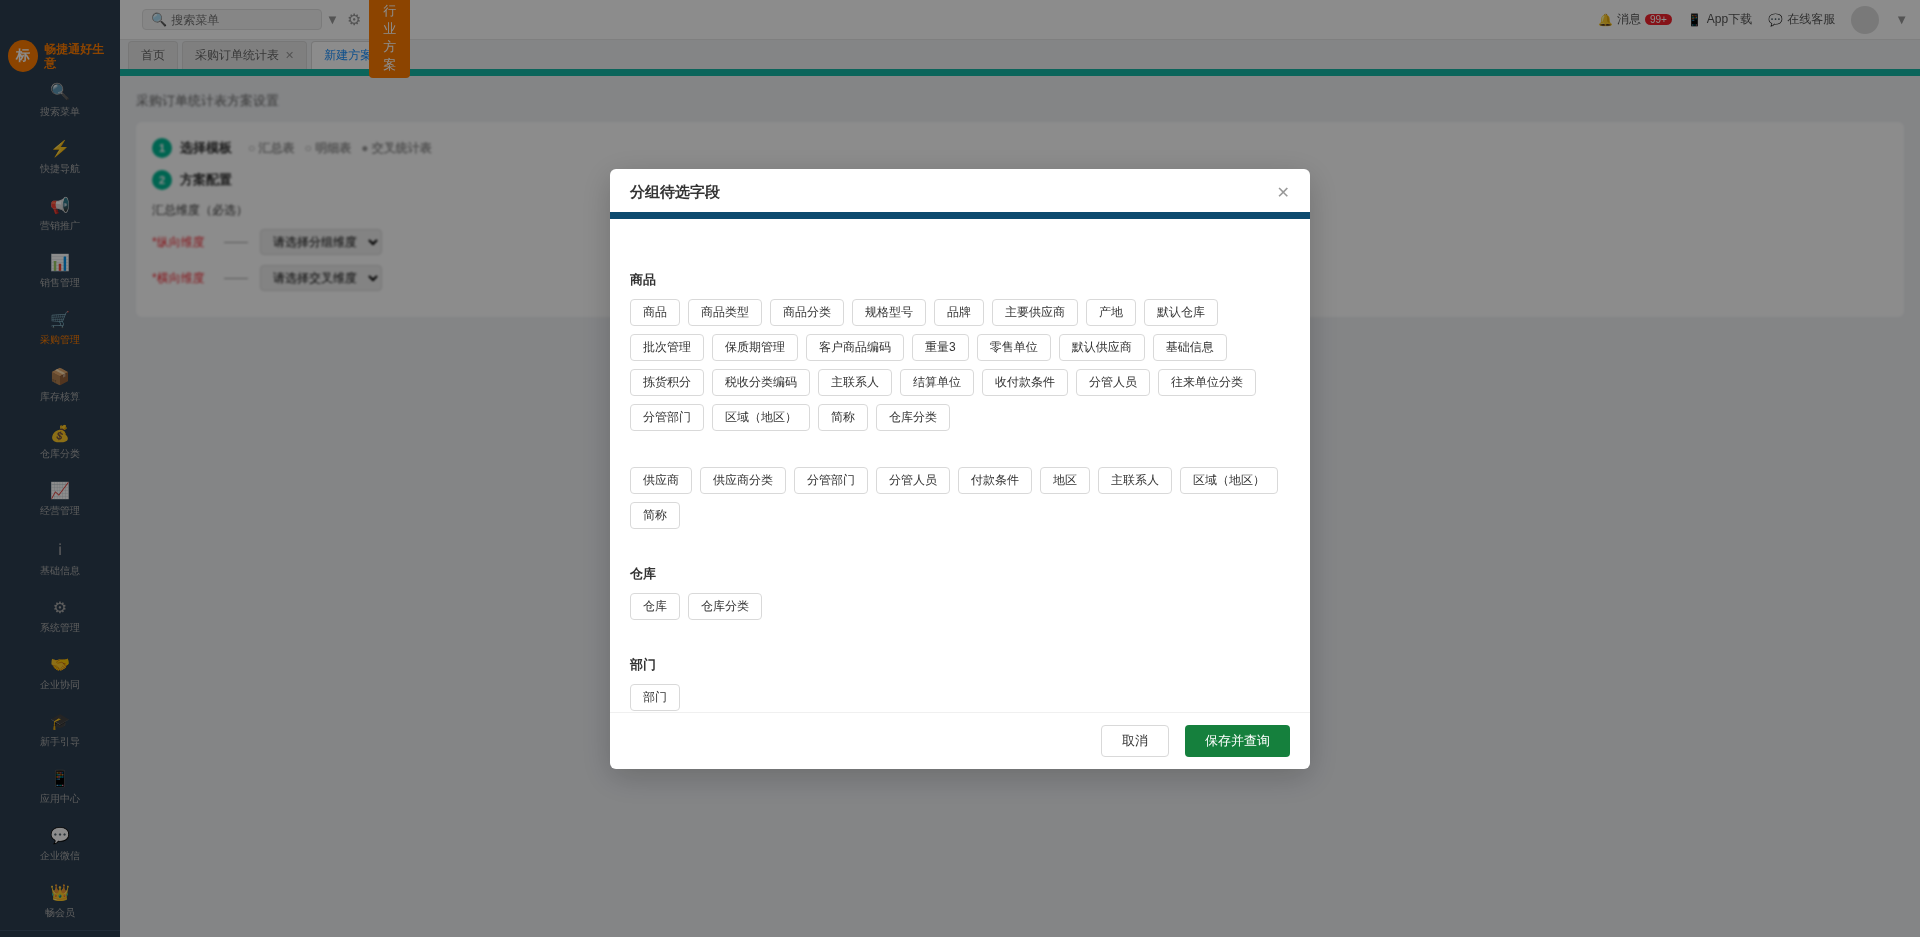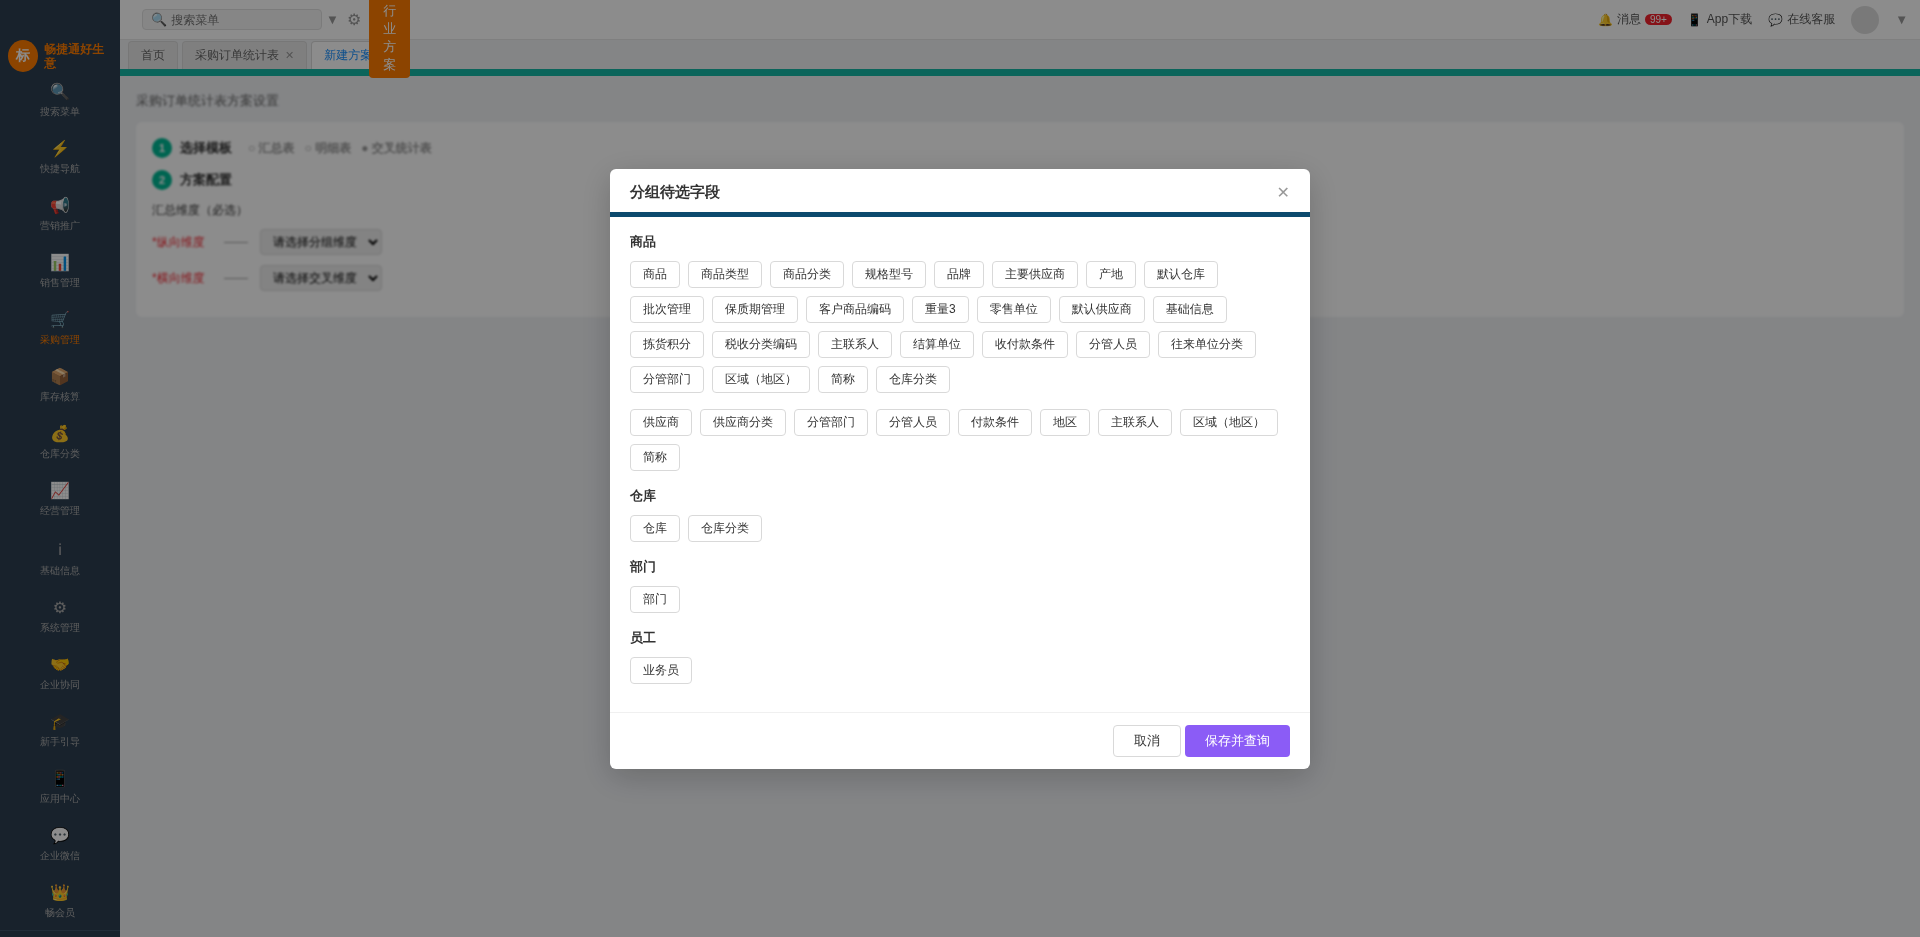--- a/index.html
+++ b/index.html
@@ -33,35 +33,35 @@
 
     
     .main { margin-left: 120px; margin-top: 76px; padding: 16px; }
     .page-title { font-size: 13px; color: #666; margin-bottom: 12px; }
 
     
     .overlay { position: fixed; top: 0; left: 0; right: 0; bottom: 0; background: rgba(0,0,0,0.45); z-index: 200; display: flex; align-items: center; justify-content: center; }
 
     
     .modal { background: #fff; border-radius: 6px; width: 700px; max-height: 600px; display: flex; flex-direction: column; box-shadow: 0 8px 32px rgba(0,0,0,0.2); }
-    .modal-header { display: flex; align-items: center; justify-content: space-between; padding: 14px 20px 10px; border-bottom: 5px solid #0c4a6e; flex-shrink: 0; }
+    .modal-header { display: flex; align-items: center; justify-content: space-between; padding: 14px 20px 10px; border-bottom: 7px solid #0c4a6e; flex-shrink: 0; }
     .modal-title { font-size: 15px; font-weight: bold; color: #333; }
     .modal-close { cursor: pointer; color: #999; font-size: 16px; }
     .modal-body { overflow-y: auto; padding: 16px 20px; flex: 1; }
 
     
-    .field-section { margin-bottom: 16px; }
+    .field-section { margin-bottom: 16px; margin-top: 36px; }
     .section-title { font-size: 13px; font-weight: bold; color: #333; margin-bottom: 10px; }
     .field-tags { display: flex; flex-wrap: wrap; gap: 8px; }
     .field-tag { border: 1px solid #d9d9d9; border-radius: 4px; padding: 4px 12px; font-size: 12px; color: #333; background: #fff; cursor: pointer; white-space: nowrap; }
 
     
-    .modal-footer { padding: 12px 20px; border-top: 1px solid #f0f0f0; display: flex; justify-content: flex-end; gap: 4px; flex-shrink: 0; }
+    .modal-footer { padding: 12px 20px; border-top: 1px solid #f0f0f0; display: flex; justify-content: flex-end; gap: 16px; flex-shrink: 0; }
     .btn-cancel { padding: 6px 20px; border: 1px solid #d9d9d9; background: #fff; color: #333; border-radius: 4px; cursor: pointer; font-size: 13px; }
-    .btn-primary { padding: 6px 20px; border: none; background: #8b5cf6; color: #fff; border-radius: 4px; cursor: pointer; font-size: 13px; }
+    .btn-primary { padding: 6px 20px; border: none; background: #15803d; color: #fff; border-radius: 4px; cursor: pointer; font-size: 13px; }
 
     
     .modal-body::-webkit-scrollbar { width: 6px; }
     .modal-body::-webkit-scrollbar-thumb { background: #ccc; border-radius: 3px; }
     .modal-body::-webkit-scrollbar-track { background: #f5f5f5; }
 
     
     .bg-content { filter: blur(1px); }
     .config-row { display: flex; align-items: center; margin-bottom: 10px; gap: 12px; }
     .config-select { border: 1px solid #d9d9d9; border-radius: 4px; padding: 4px 8px; font-size: 12px; min-width: 120px; }

